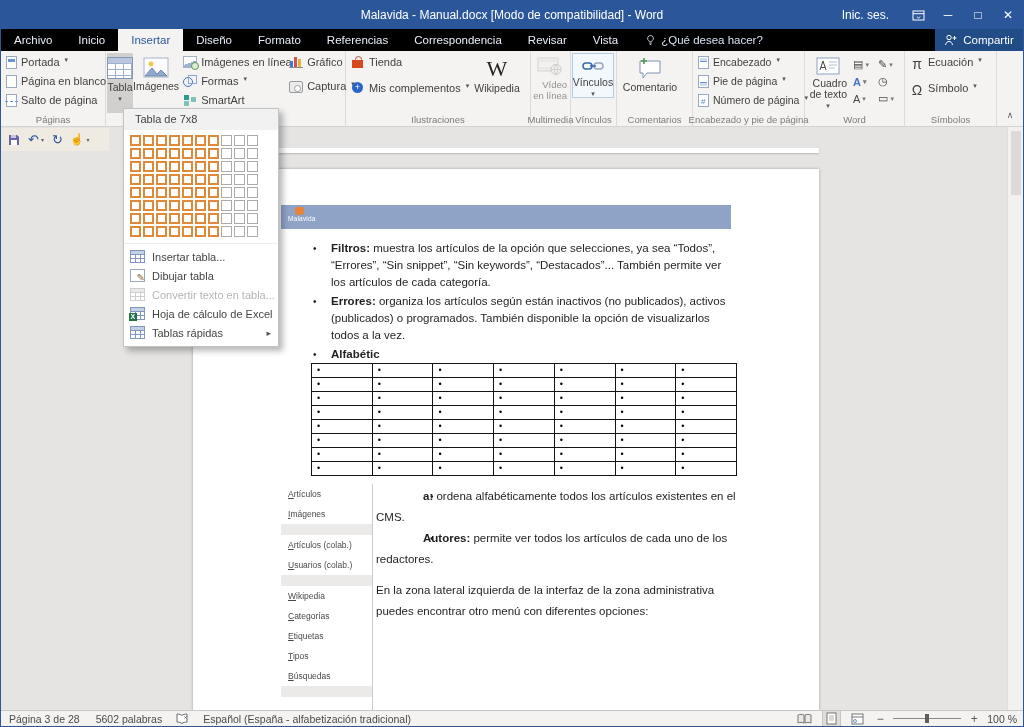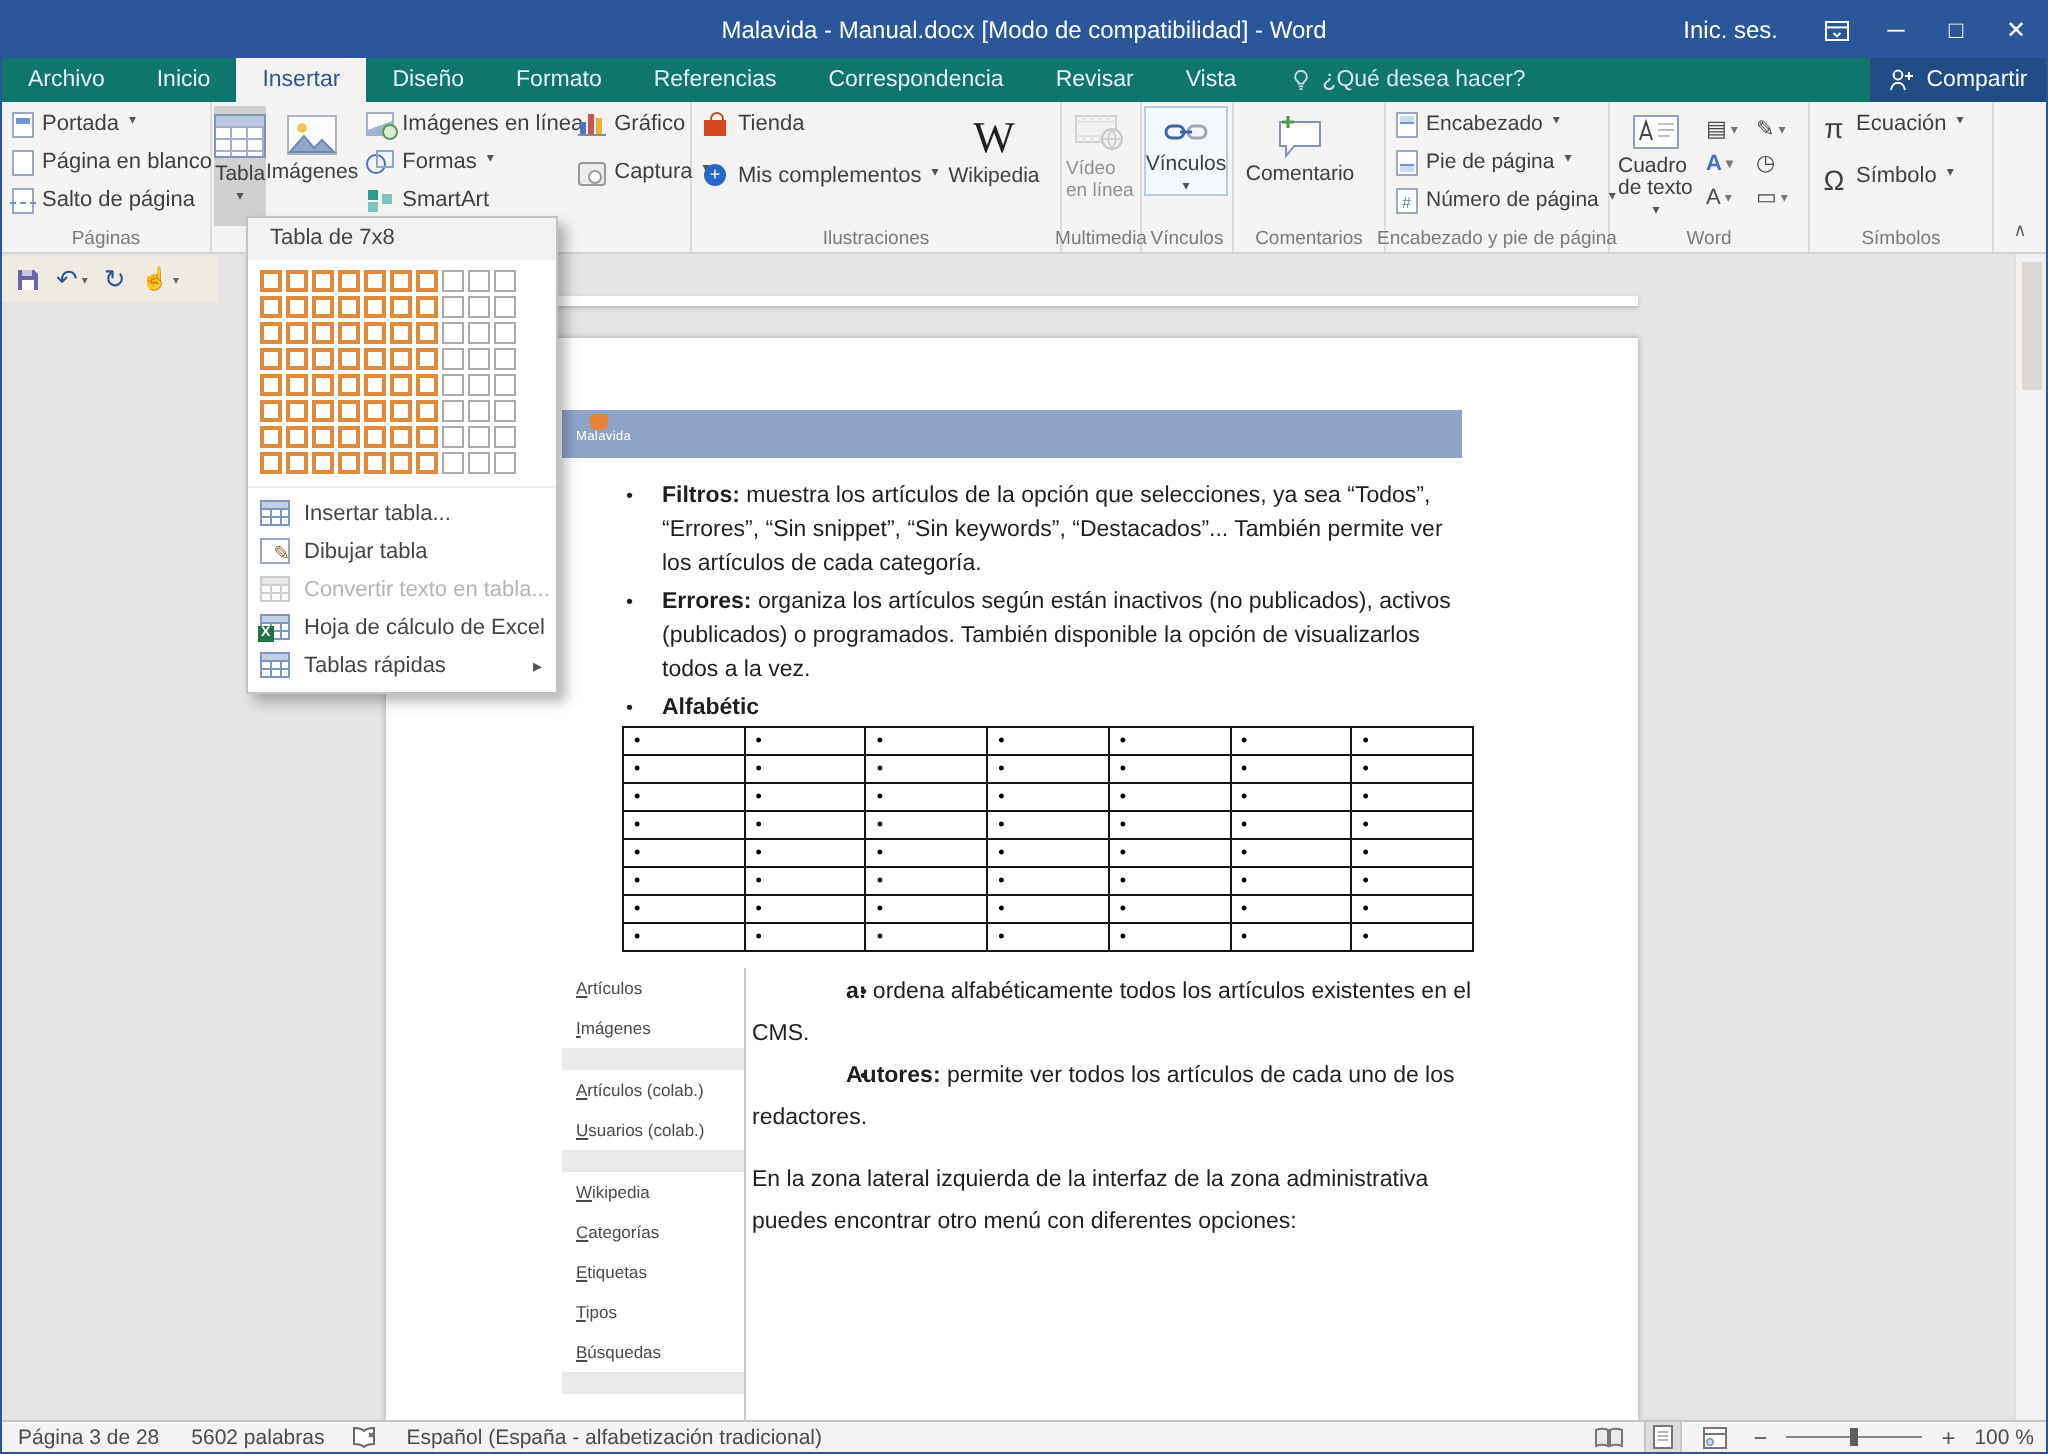--- a/index.html
+++ b/index.html
@@ -7,38 +7,38 @@
   .window{position:relative;width:1024px;height:727px;background:#e5e4e2;border:1px solid #2b579a;overflow:hidden}
 
   
   .titlebar{position:relative;height:28px;background:#2b579a;color:#fff}
   .title{position:absolute;left:50%;top:0;transform:translateX(-50%);line-height:28px;font-size:12px;white-space:nowrap}
   .tb-right{position:absolute;right:0;top:0;height:28px;display:flex;align-items:center}
   .signin{font-size:12px;margin-right:14px;cursor:default}
   .wbtn{width:30px;height:28px;text-align:center;line-height:28px;font-size:12px;display:inline-flex;align-items:center;justify-content:center}
 
   
-  .tabrow{position:relative;height:22px;background:#0f766e;display:flex;color:#e8eefa}
+  .tabrow{position:relative;height:22px;background:#000000;display:flex;color:#e8eefa}
   .tabs{display:flex}
   .tab{padding:0 13px;font-size:11.5px;line-height:22px;white-space:nowrap}
   .tab.active{background:#f4f3f1;color:#2b579a}
   .help{display:flex;align-items:center;gap:5px;margin-left:14px;font-size:11.5px;color:#d7e2f3}
   .share{position:absolute;right:0;top:0;bottom:0;width:88px;background:#214c86;display:flex;align-items:center;justify-content:center;gap:6px;font-size:11.5px;color:#fff}
 
   
   .ribbon{position:relative;height:76px;background:#f4f3f1;border-bottom:1px solid #d5d3d1;display:flex}
   .rgroup{position:relative;border-right:1px solid #dddbd9;padding:2px 1px 13px;flex:none}
   .glabel{position:absolute;bottom:0;left:-10px;right:-10px;text-align:center;font-size:9.5px;color:#7b7b7b;white-space:nowrap;line-height:12px}
   .gl-ilus{left:30%;right:auto}
   .row{display:flex;height:100%}
   .stack{display:flex;flex-direction:column;padding-top:3px}
   .sbtn{display:flex;gap:4px;height:19px;padding:0 4px;font-size:11px;color:#3f3f3f;white-space:nowrap;cursor:default}
   .stack.tall .sbtn{height:26px}
   .bigbtn{display:flex;flex-direction:column;align-items:center;padding-top:4px;gap:3px;width:46px;cursor:default}
-  .bl{font-size:10.5px;color:#3f3f3f;text-align:left;line-height:11px;white-space:nowrap}
+  .bl{font-size:10.5px;color:#3f3f3f;text-align:right;line-height:11px;white-space:nowrap}
   .bl.two{white-space:normal;width:38px}
   .bigbtn.car::after{content:"▾";font-size:7px;color:#555;line-height:6px}
   .sbtn.car::after{content:"▾";font-size:7px;color:#555;margin-left:1px}
   .pressed{background:#d2d0ce}
   .hov{border:1px solid #b8cce4;background:#f3f8fd}
   .dis{opacity:.55}
   .g-pag{width:105px}.g-ilus{width:240px}.g-comp{width:185px}.g-mm{width:40px}
   .g-vin{width:46px}.g-com{width:76px}.g-enc{width:112px}.g-txt{width:100px}.g-sym{width:92px}
   .g-enc .sbtn{font-size:10.5px}
   .w1{width:106px}.w2 .sbtn{height:24px}

